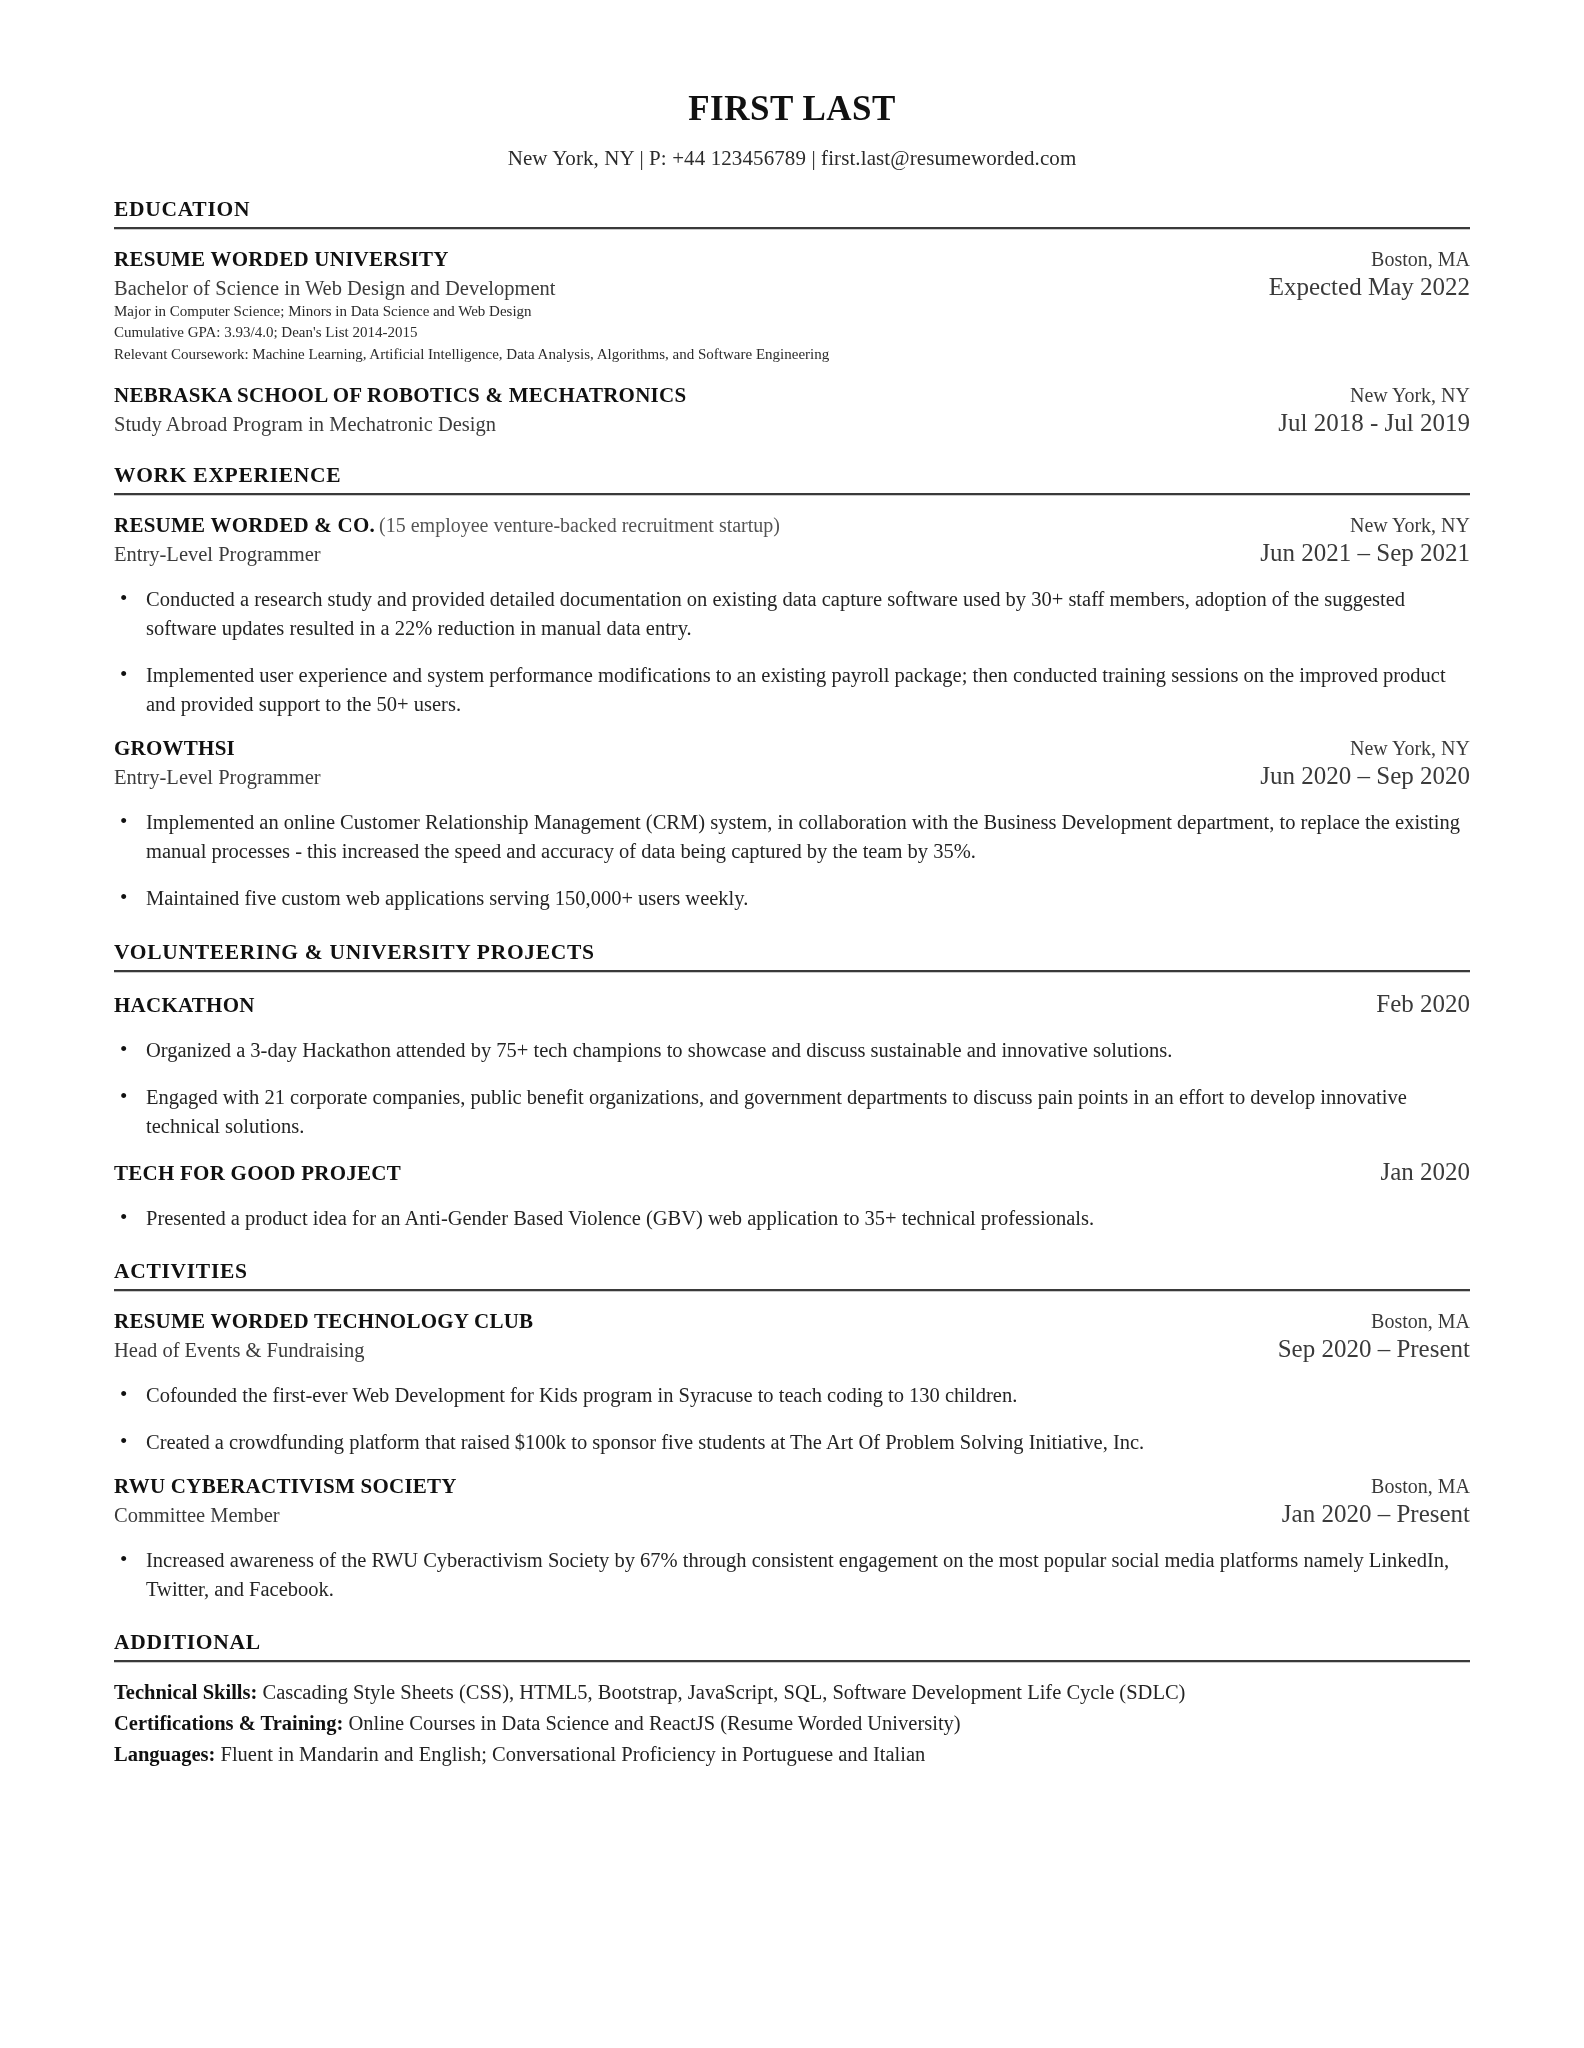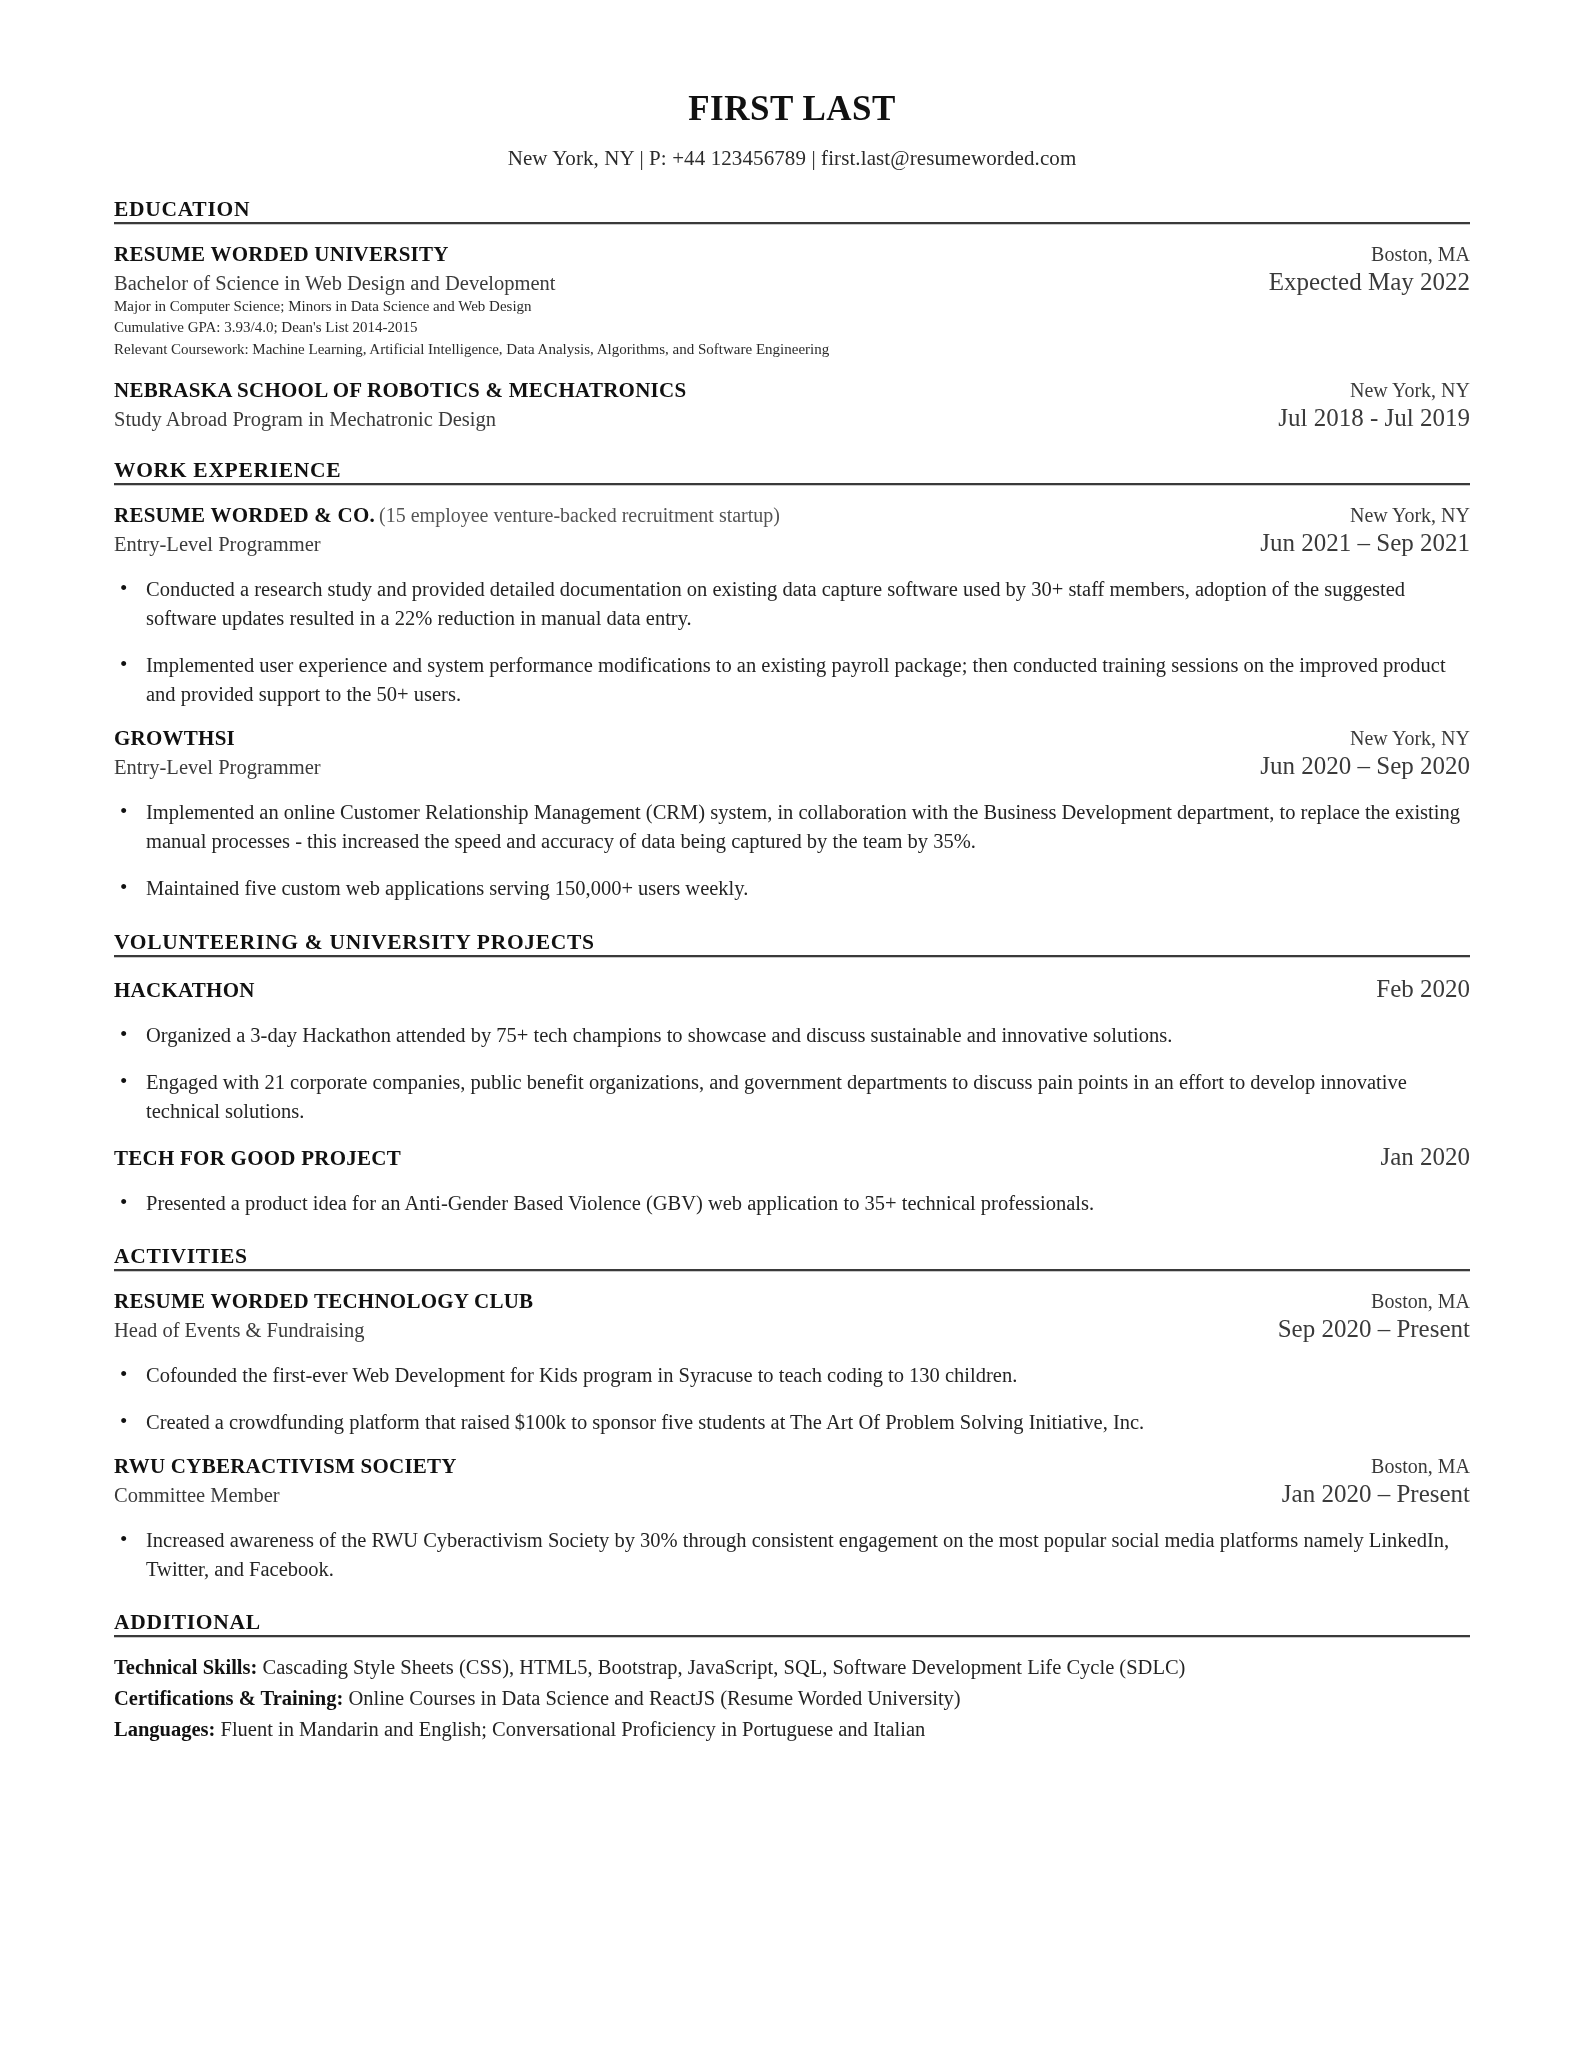--- a/index.html
+++ b/index.html
@@ -45,20 +45,21 @@
 
   
   .section {
     margin-top: 26px;
   }
   .section-title {
     font-size: 21.5px;
     font-weight: bold;
     letter-spacing: 0.7px;
     color: #111111;
+    padding-bottom: 5px;
   }
   .section-rule {
     height: 3px;
     background: #3a3a3a;
     border-bottom: 1px solid #c9c9c9;
     margin-bottom: 4px;
   }
 
   
   .entry {
@@ -268,21 +269,21 @@
     <div class="entry">
       <div class="entry-row">
         <span class="org">RWU CYBERACTIVISM SOCIETY</span>
         <span class="location">Boston, MA</span>
       </div>
       <div class="entry-row line2">
         <span class="role">Committee Member</span>
         <span class="dates">Jan 2020 – Present</span>
       </div>
       <ul class="bullets">
-        <li>Increased awareness of the RWU Cyberactivism Society by 30% through consistent engagement on the most popular social media platforms namely LinkedIn, Twitter, and Facebook.</li>
+        <li>Increased awareness of the RWU Cyberactivism Society by 67% through consistent engagement on the most popular social media platforms namely LinkedIn, Twitter, and Facebook.</li>
       </ul>
     </div>
   </div>
 
   <div class="section">
     <div class="section-title">ADDITIONAL</div>
     <div class="section-rule"></div>
 
     <div class="additional-list">
       <div class="additional-line">

